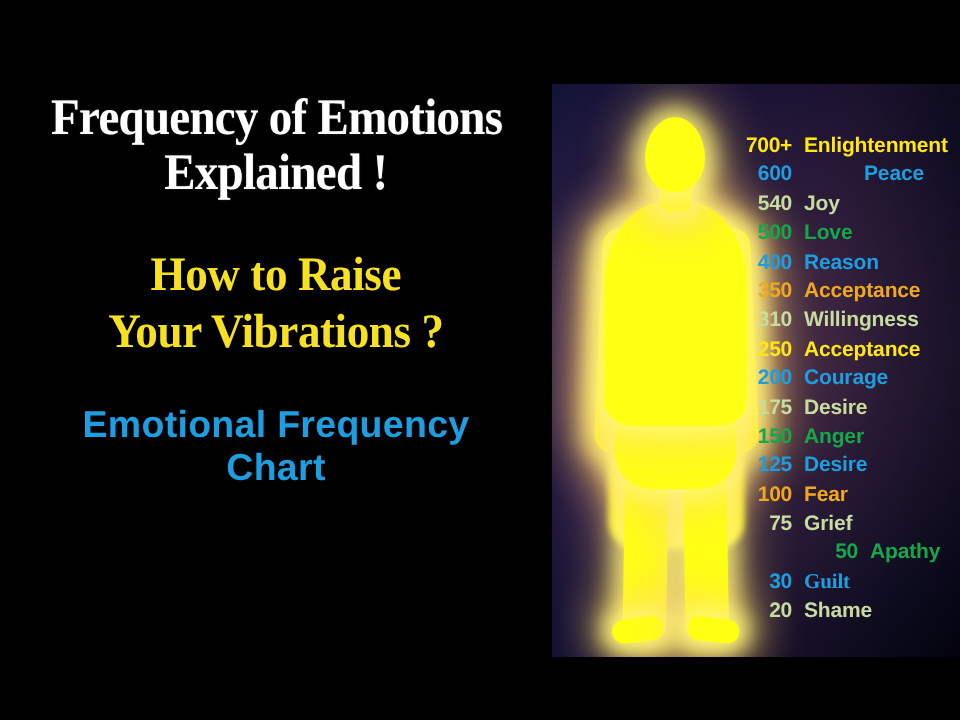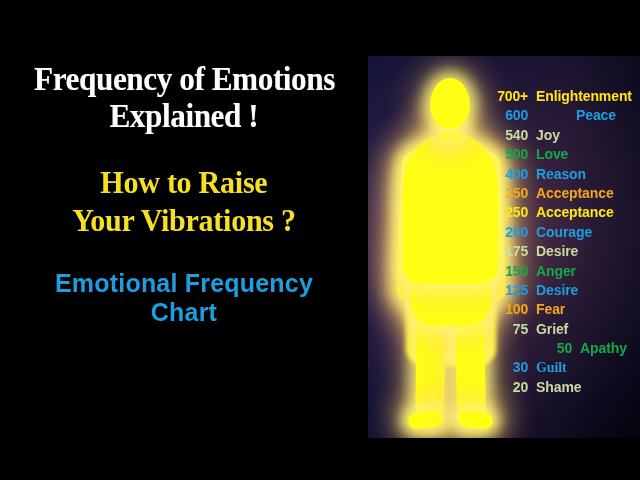--- a/index.html
+++ b/index.html
@@ -278,20 +278,24 @@
         </div>
         <div class="scale-row">
           <span class="scale-num" style="color: rgb(29, 158, 224);">400</span>
           <span class="scale-name" style="color: rgb(29, 158, 224);">Reason</span>
         </div>
         <div class="scale-row">
           <span class="scale-num" style="color: rgb(242, 168, 28);">350</span>
           <span class="scale-name" style="color: rgb(242, 168, 28);">Acceptance</span>
         </div>
         <div class="scale-row">
+          <span class="scale-num" style="color: rgb(200, 220, 160);">310</span>
+          <span class="scale-name" style="color: rgb(200, 220, 160);">Willingness</span>
+        </div>
+        <div class="scale-row">
           <span class="scale-num" style="color: rgb(255, 231, 19);">250</span>
           <span class="scale-name" style="color: rgb(255, 231, 19);">Acceptance</span>
         </div>
         <div class="scale-row">
           <span class="scale-num" style="color: rgb(29, 158, 224);">200</span>
           <span class="scale-name" style="color: rgb(29, 158, 224);">Courage</span>
         </div>
         <div class="scale-row">
           <span class="scale-num" style="color: rgb(200, 220, 160);">175</span>
           <span class="scale-name" style="color: rgb(200, 220, 160);">Desire</span>

